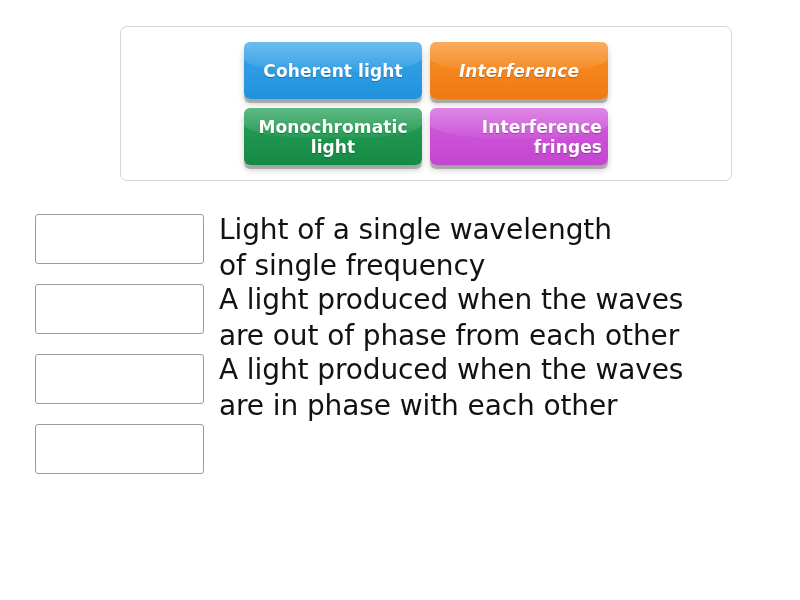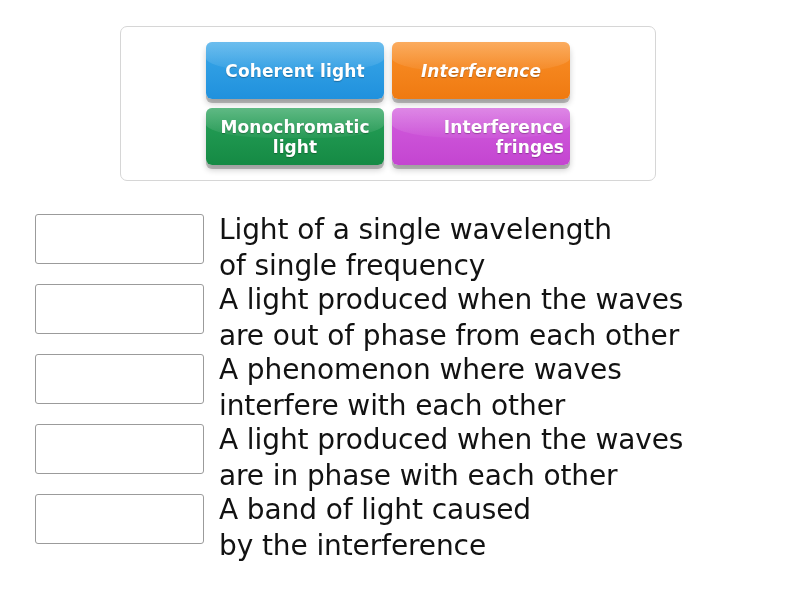--- a/index.html
+++ b/index.html
@@ -13,21 +13,21 @@
     font-family: "DejaVu Sans", sans-serif;
     overflow: hidden;
     position: relative;
   }
 
   
   .tile-tray {
     position: absolute;
     left: 120px;
     top: 26px;
-    width: 536px;
+    width: 612px;
     height: 155px;
     box-sizing: border-box;
     border: 1px solid #d6d6d6;
     border-radius: 7px;
     background: #ffffff;
     display: flex;
     flex-direction: column;
     align-items: center;
     justify-content: center;
     padding: 8px;
@@ -156,31 +156,24 @@
     <div class="definition">Light of a single wavelength
 of single frequency</div>
   </div>
 
   <div class="match-row">
     <div class="drop-zone"></div>
     <div class="definition">A light produced when the waves
 are out of phase from each other</div>
   </div>
 
-  <div class="match-row">
-    <div class="drop-zone"></div>
-    <div class="definition">A phenomenon where waves
-interfere with each other</div>
-  </div>
 
   <div class="match-row">
     <div class="drop-zone"></div>
     <div class="definition">A light produced when the waves
 are in phase with each other</div>
   </div>
 
   <div class="match-row">
     <div class="drop-zone"></div>
-    <div class="definition">A band of light caused
-by the interference</div>
   </div>
 
 </div>
 
 </body></html>

